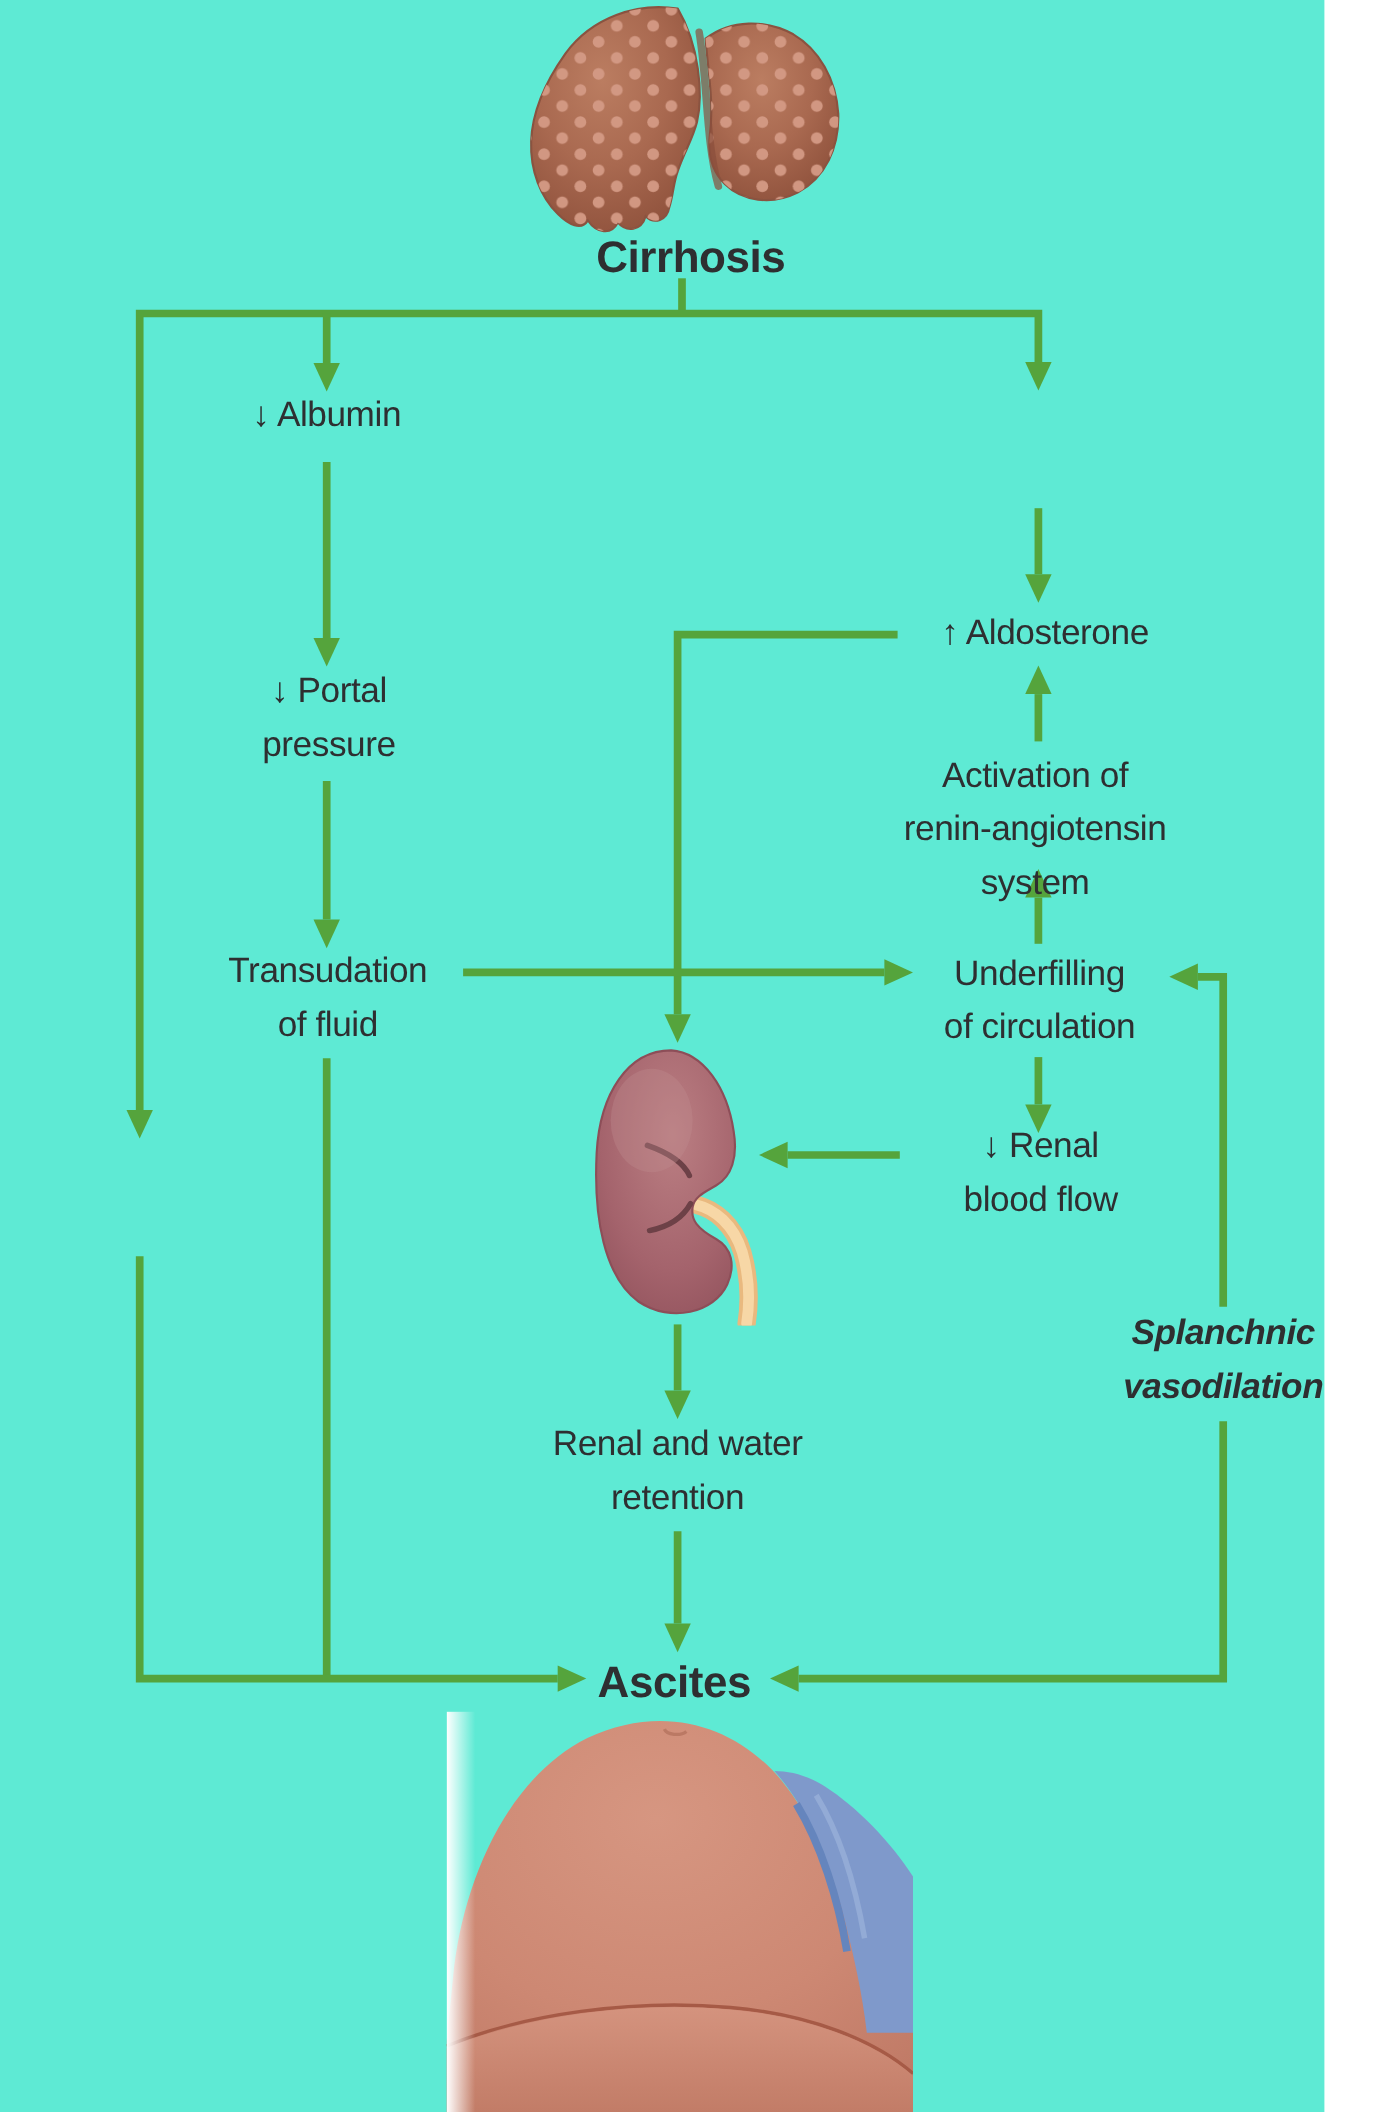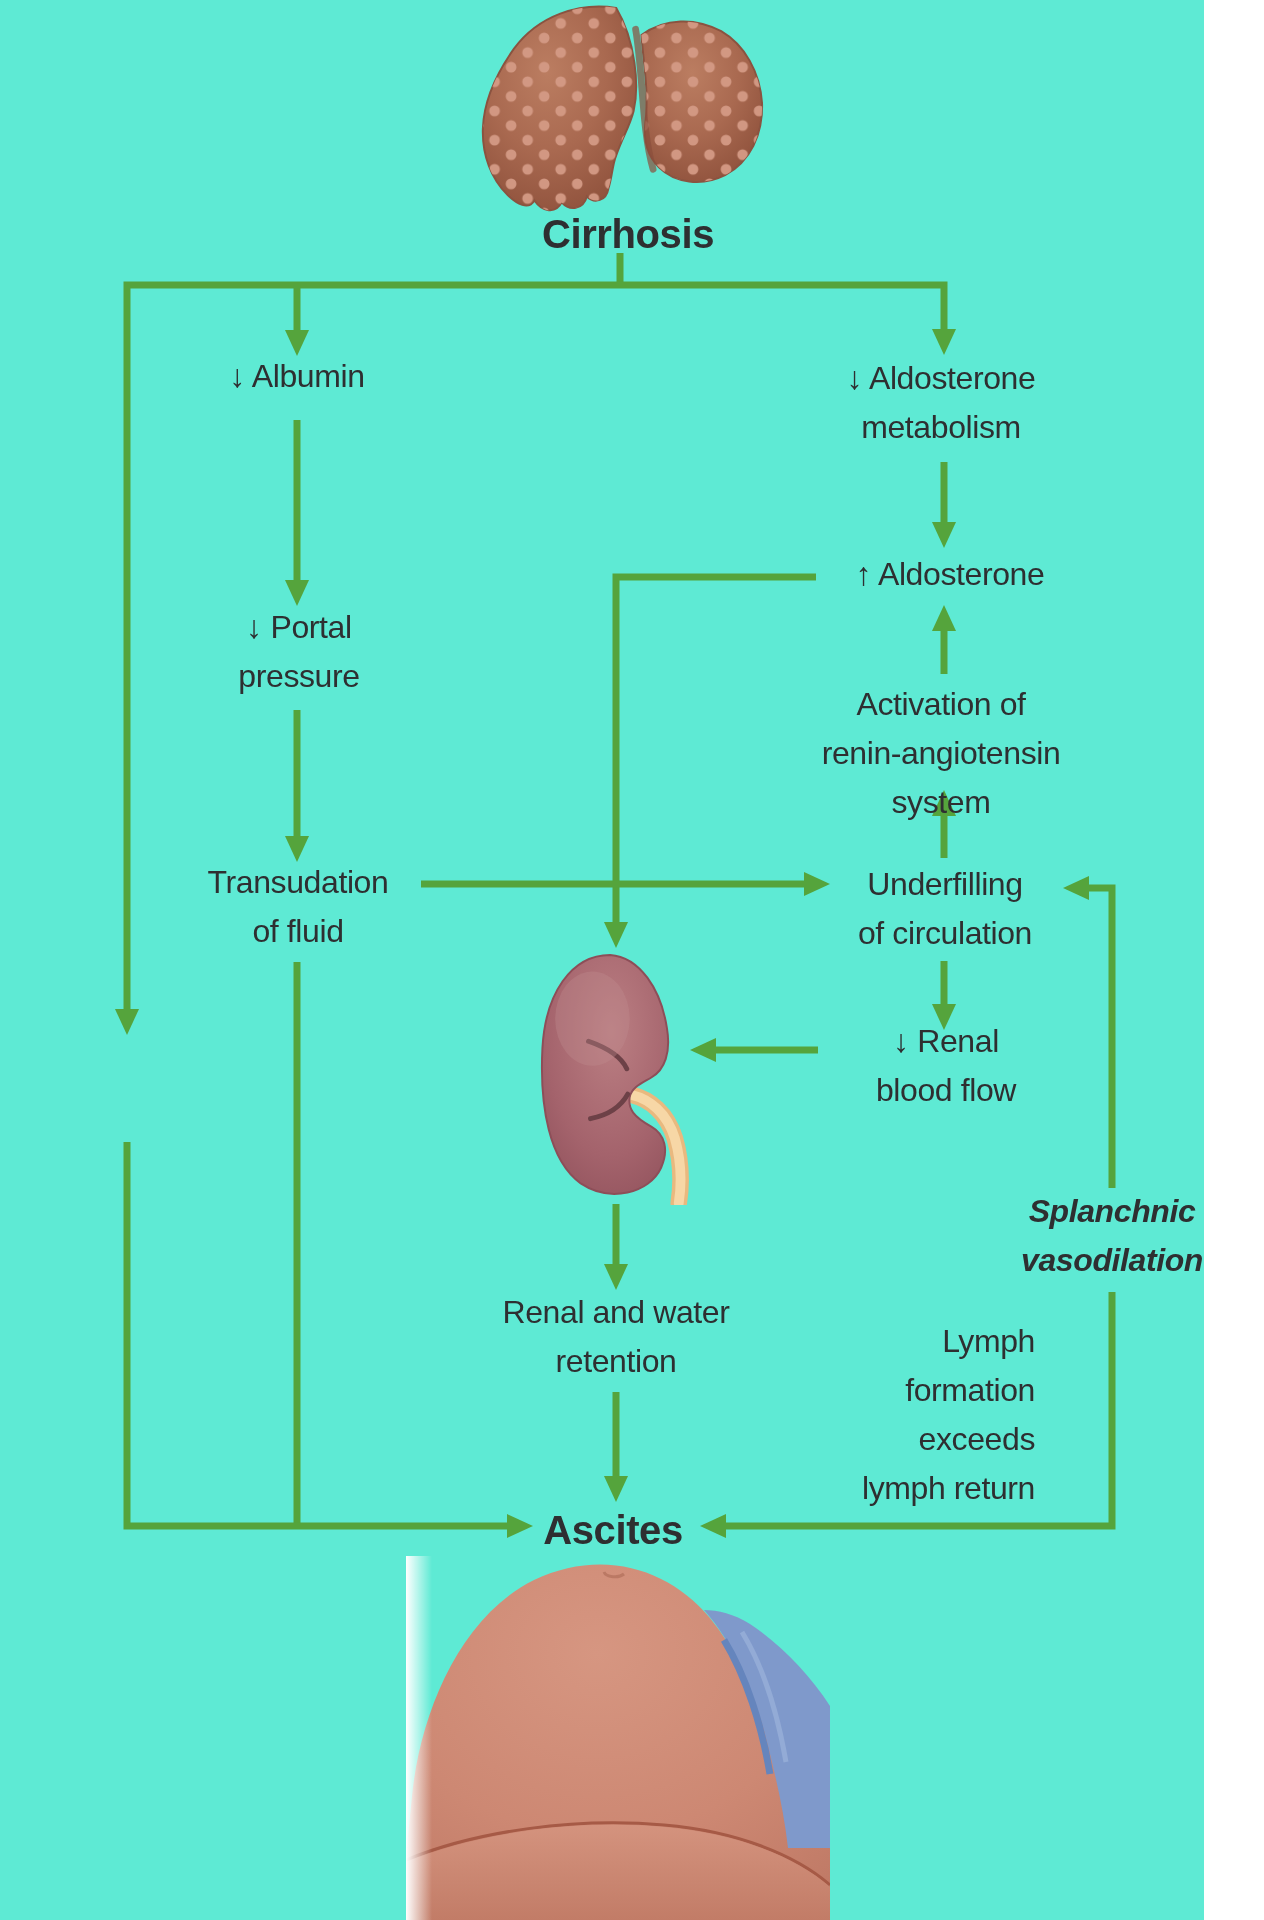--- a/index.html
+++ b/index.html
@@ -148,32 +148,26 @@
     <path d="M198,16 a11,6 0 0 0 20,2" stroke="#b06f5b" stroke-width="3" fill="none" opacity="0.7"></path>
     <rect x="0" y="0" width="26" height="364" fill="url(#fadeL)"></rect>
   </svg>
 
   <div class="node big" style="left:628px;top:209px">Cirrhosis</div>
   <div class="node" style="left:297px;top:352px">↓ Albumin</div>
   <div class="node" style="left:299px;top:603px">↓ Portal
 pressure</div>
   <div class="node" style="left:298px;top:858px">Transudation
 of fluid</div>
-  <div class="node" style="left:941px;top:354px">↓ Aldosterone
-metabolism</div>
   <div class="node" style="left:950px;top:550px">↑ Aldosterone</div>
   <div class="node" style="left:941px;top:680px">Activation of
 renin-angiotensin system</div>
   <div class="node" style="left:945px;top:860px">Underfilling
 of circulation</div>
   <div class="node" style="left:946px;top:1017px">↓ Renal
 blood flow</div>
   <div class="node bold" style="left:1112px;top:1187px">Splanchnic
 vasodilation</div>
-  <div class="node right-align" style="right:169px;top:1317px">Lymph
-formation
-exceeds
-lymph return</div>
   <div class="node" style="left:616px;top:1288px">Renal and water
 retention</div>
   <div class="node big" style="left:613px;top:1505px">Ascites</div>
 
 </div>
 
 </body></html>

